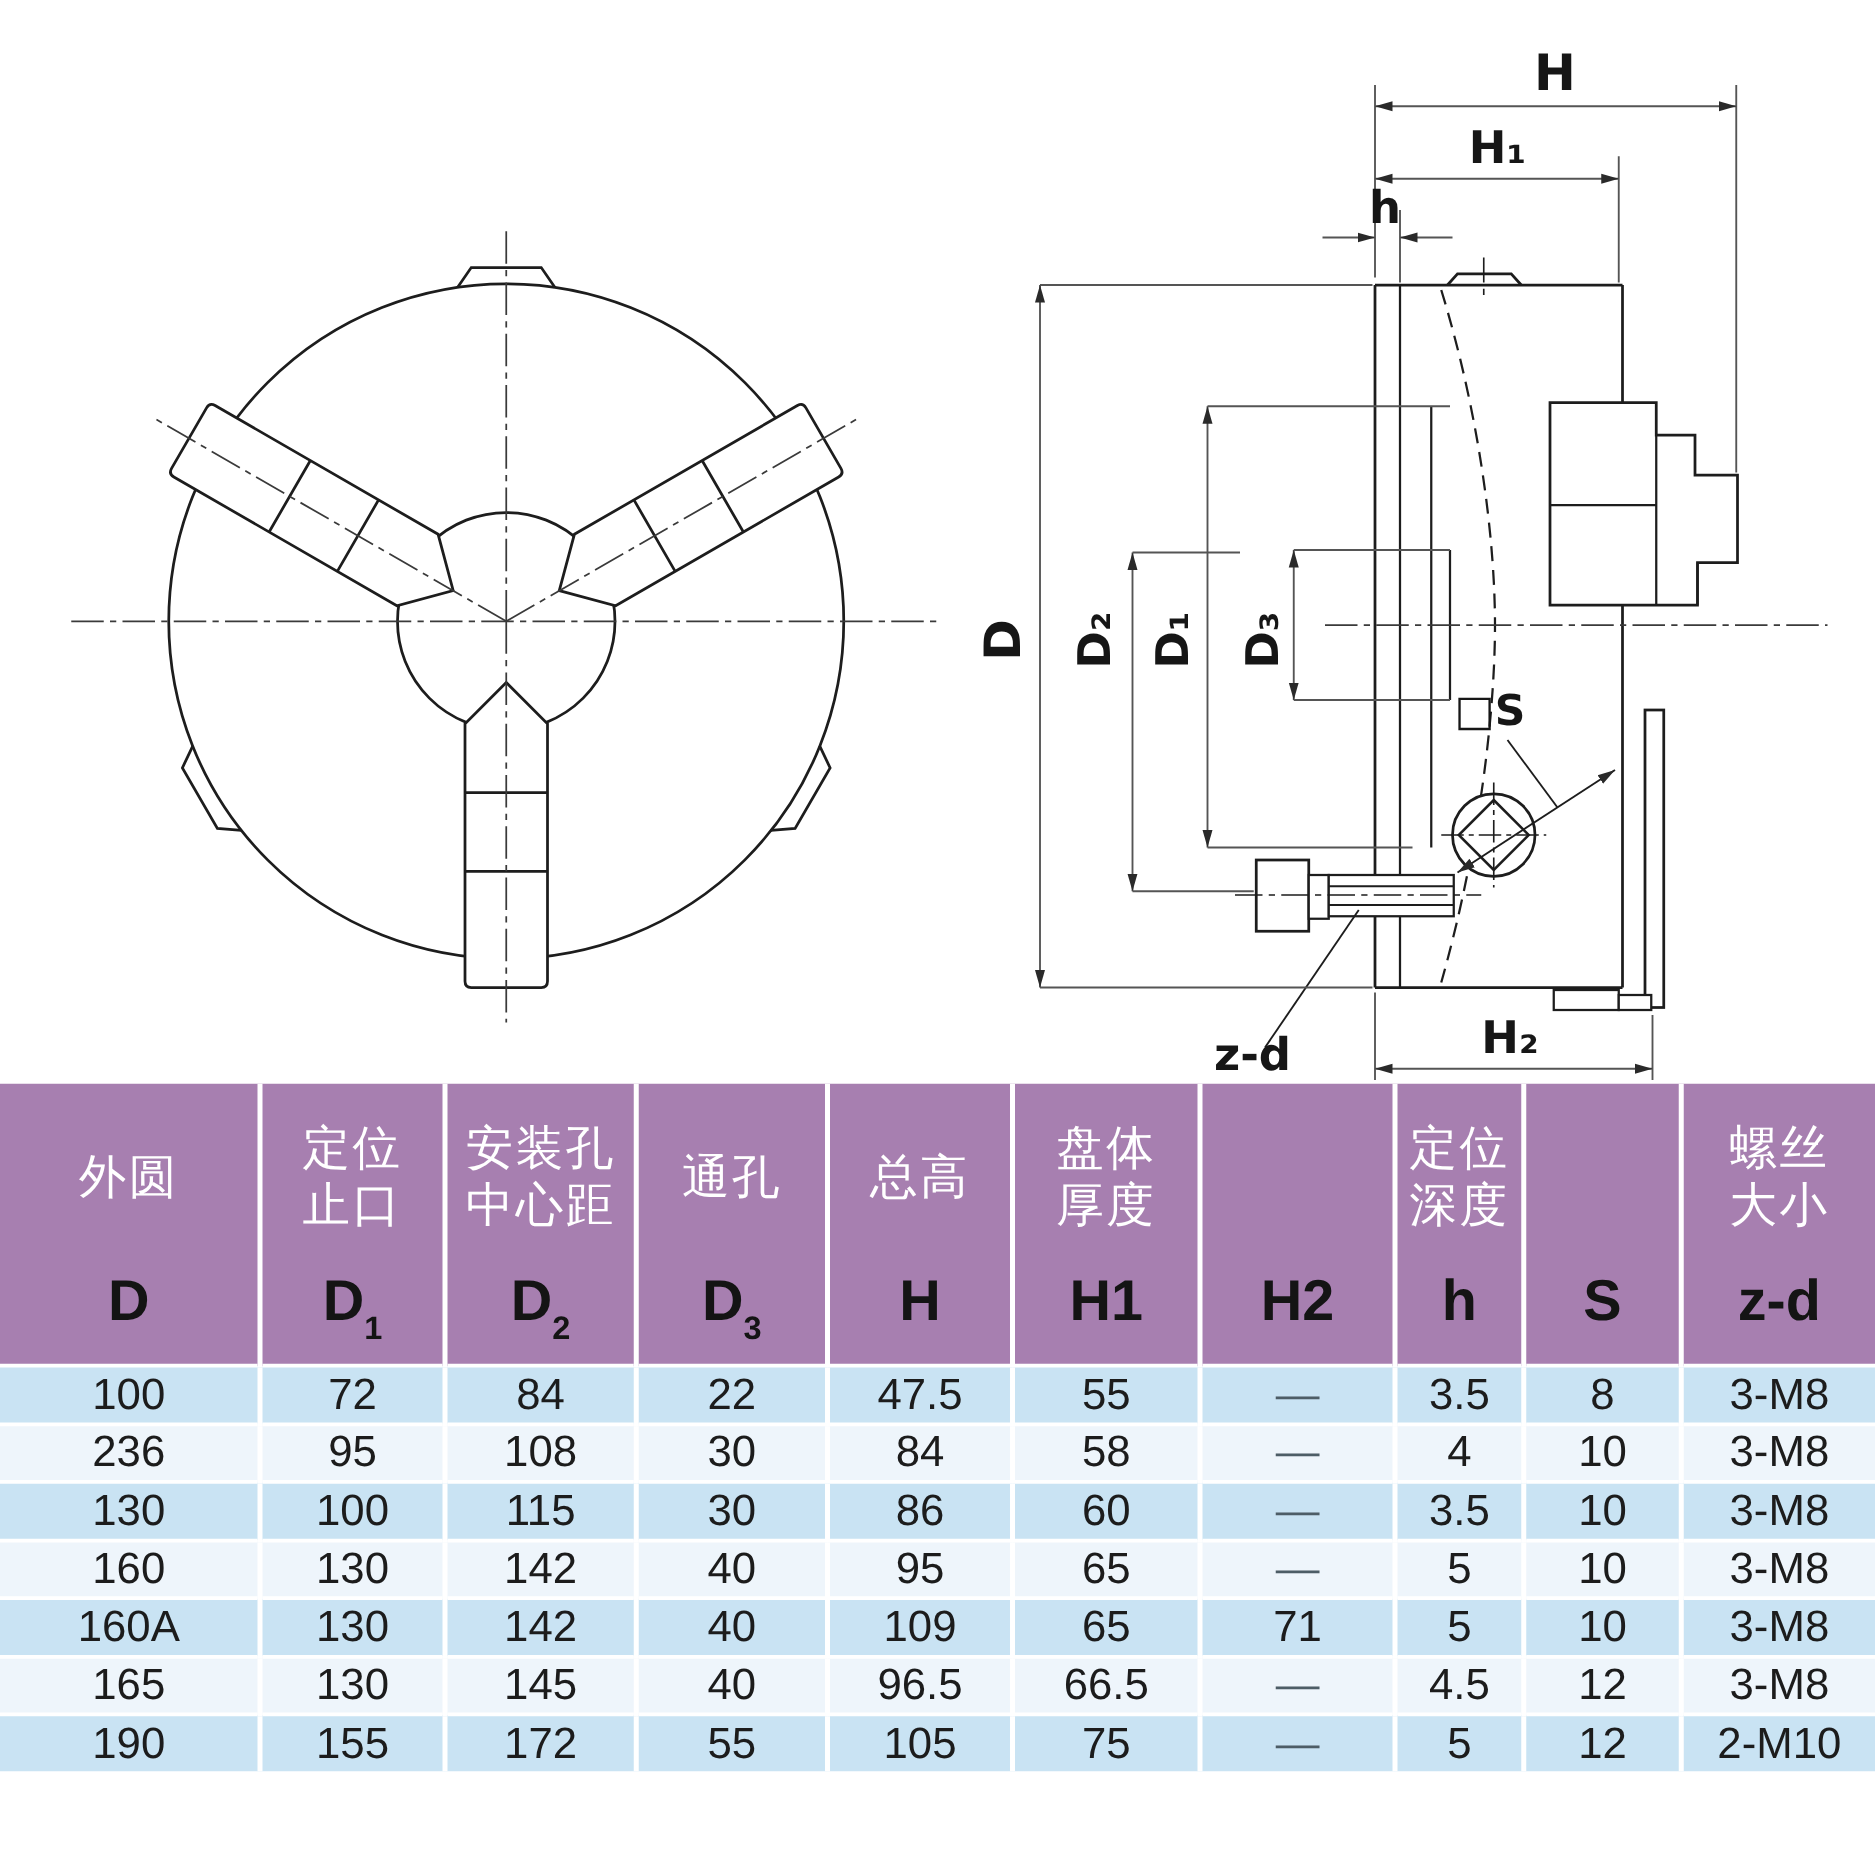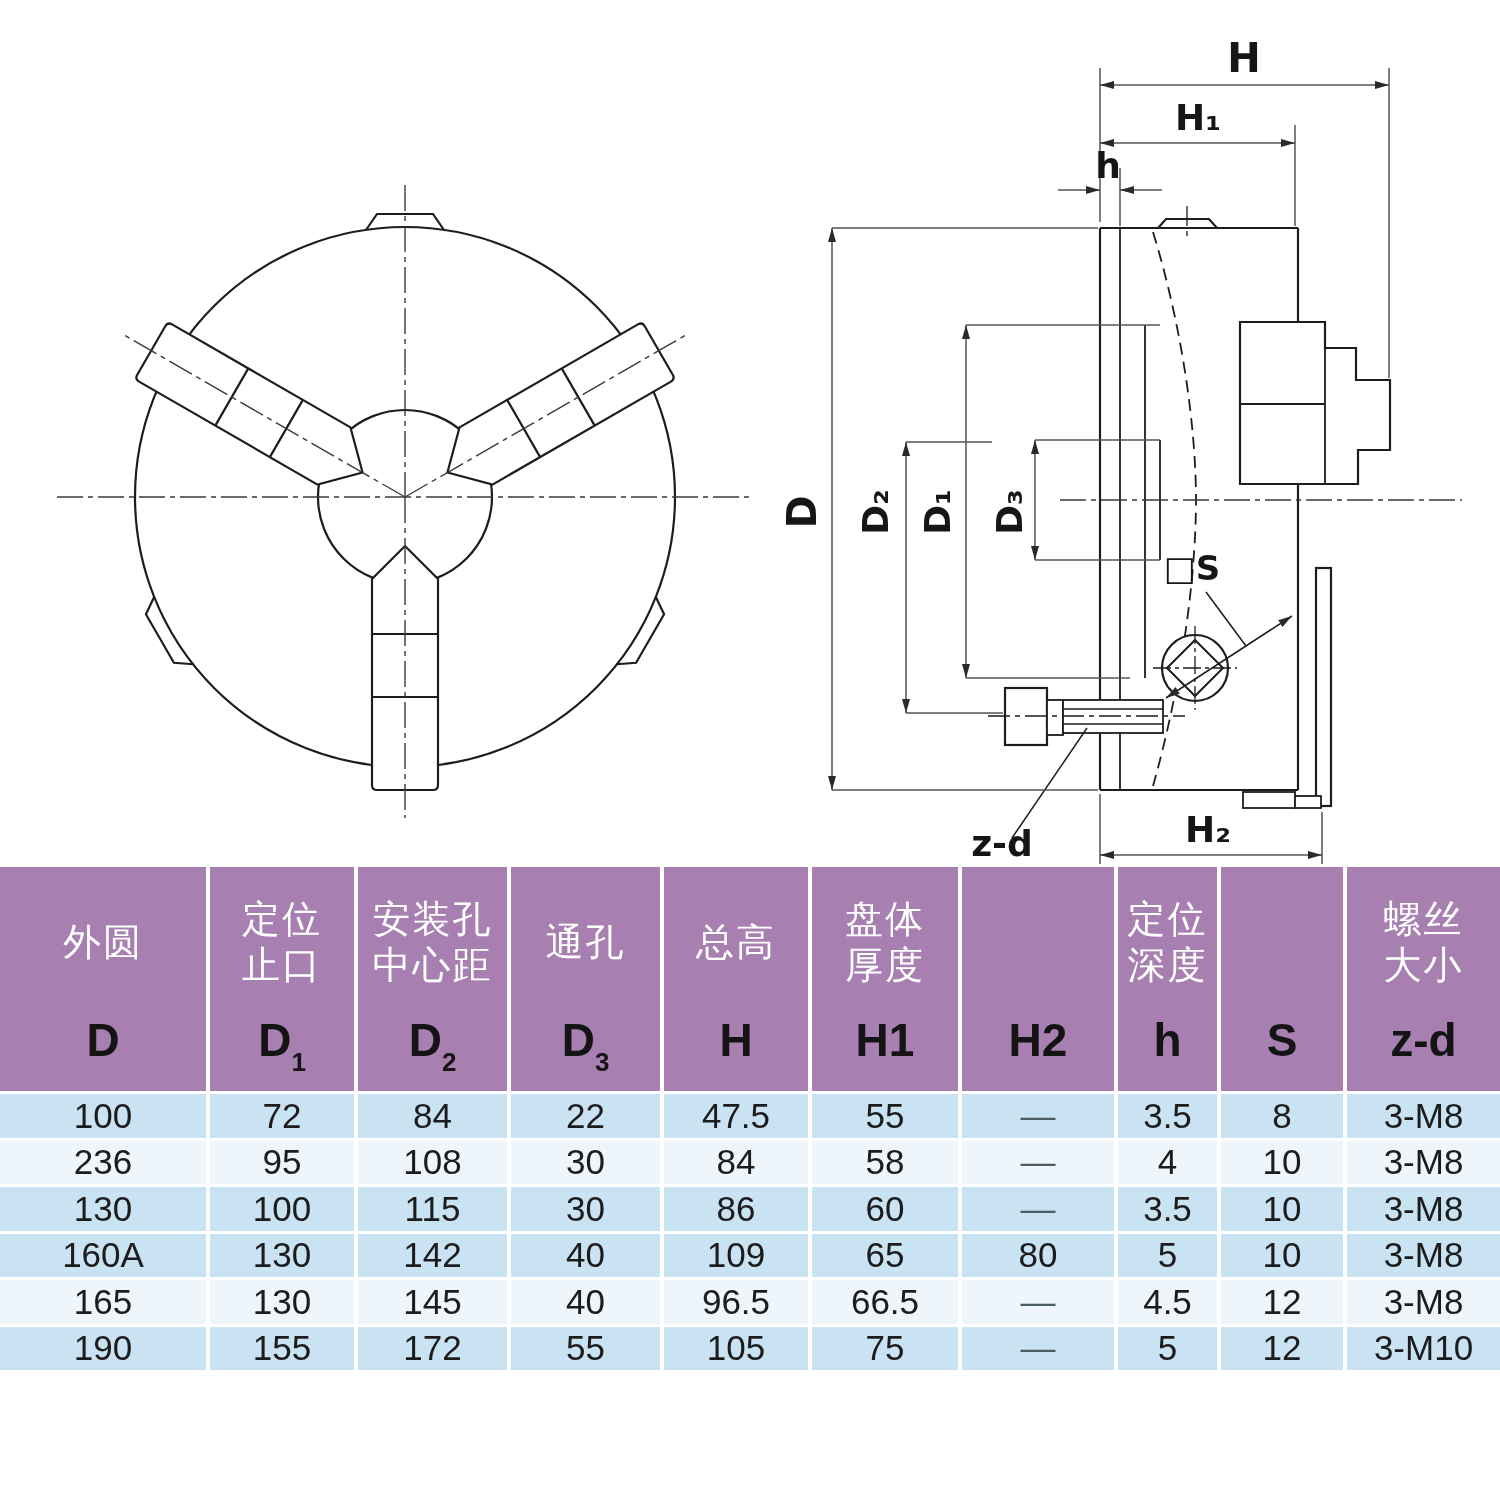--- a/index.html
+++ b/index.html
@@ -303,28 +303,40 @@
           <td>100</td>
           <td>115</td>
           <td>30</td>
           <td>86</td>
           <td>60</td>
           <td class="dash">—</td>
           <td>3.5</td>
           <td>10</td>
           <td>3-M8</td>
         </tr>
+        <tr class="odd">
+          <td>160</td>
+          <td>130</td>
+          <td>142</td>
+          <td>40</td>
+          <td>95</td>
+          <td>65</td>
+          <td class="dash">—</td>
+          <td>5</td>
+          <td>10</td>
+          <td>3-M8</td>
+        </tr>
         <tr class="even">
           <td>160A</td>
           <td>130</td>
           <td>142</td>
           <td>40</td>
           <td>109</td>
           <td>65</td>
-          <td>80</td>
+          <td>71</td>
           <td>5</td>
           <td>10</td>
           <td>3-M8</td>
         </tr>
         <tr class="odd">
           <td>165</td>
           <td>130</td>
           <td>145</td>
           <td>40</td>
           <td>96.5</td>
@@ -337,18 +349,18 @@
         <tr class="even">
           <td>190</td>
           <td>155</td>
           <td>172</td>
           <td>55</td>
           <td>105</td>
           <td>75</td>
           <td class="dash">—</td>
           <td>5</td>
           <td>12</td>
-          <td>3-M10</td>
+          <td>2-M10</td>
         </tr>
       </tbody>
   </table>
 
 </div>
 
 </body></html>

